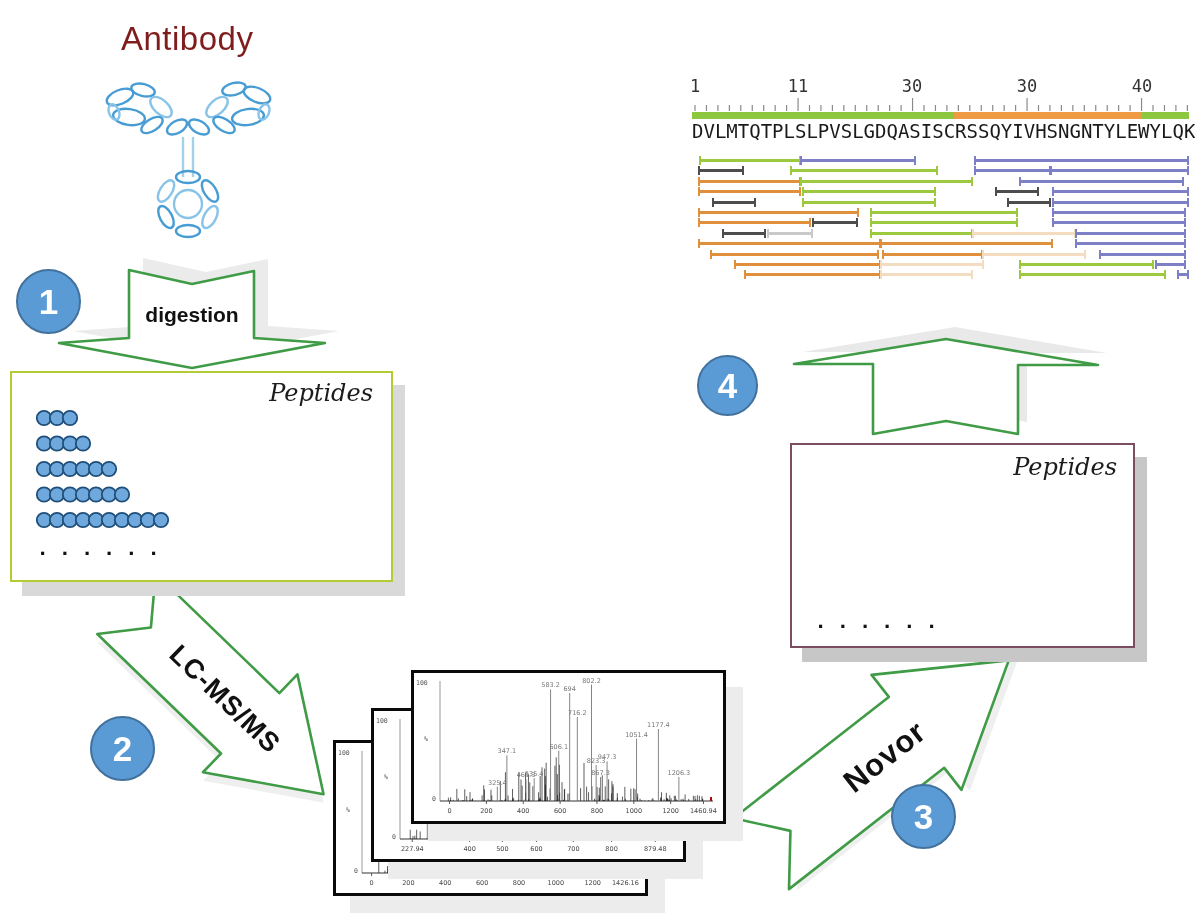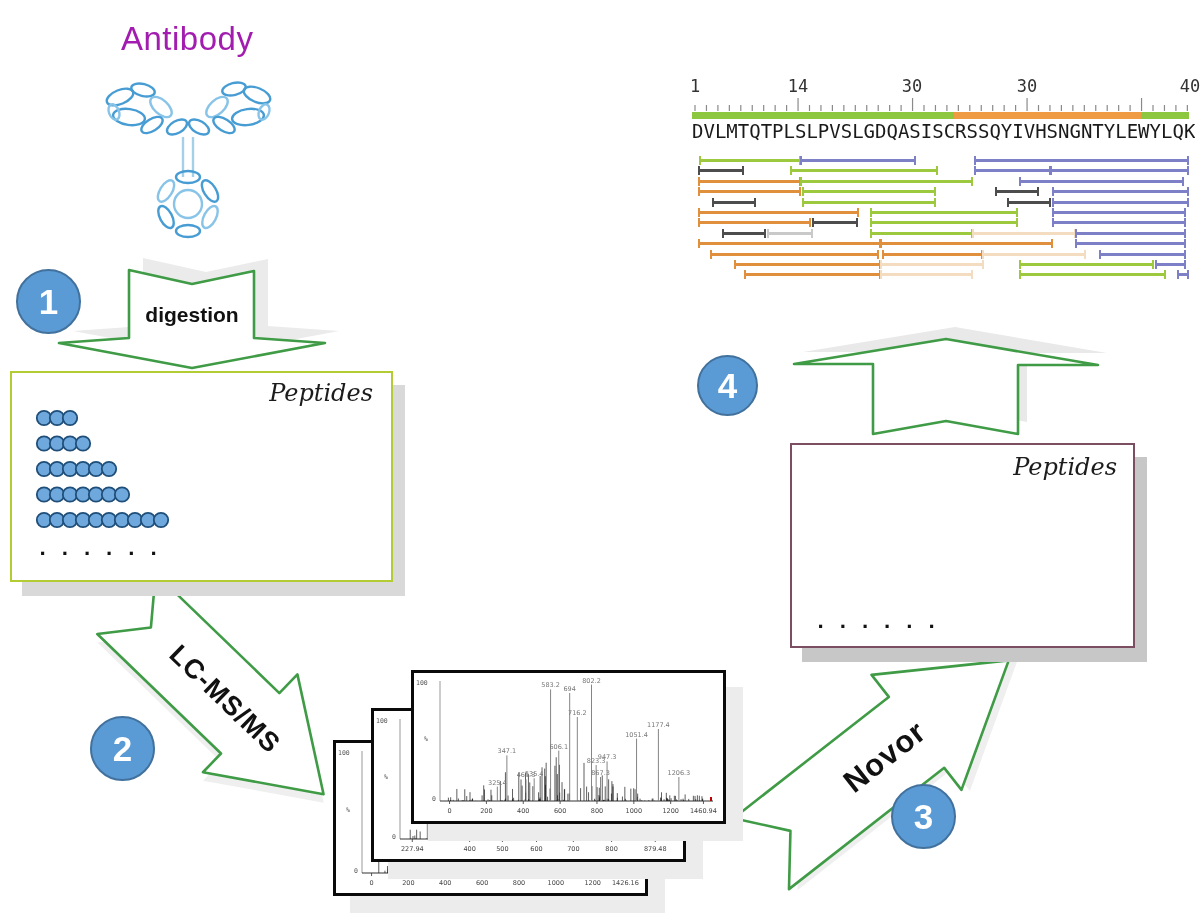--- a/index.html
+++ b/index.html
@@ -1,19 +1,19 @@
 <!DOCTYPE html>
 <html><head>
 <meta charset="utf-8">
 <style>
   html,body{margin:0;padding:0;background:#fff;}
   .stage{position:relative;width:1200px;height:922px;background:#fff;overflow:hidden;
          font-family:"Liberation Sans",sans-serif;}
   .abs{position:absolute;}
-  .big-title{font-size:33px;color:#a21caf;letter-spacing:0.5px;}
+  .big-title{font-size:33px;color:#7f1d1d;letter-spacing:0.5px;}
   .step-circle{width:61px;height:61px;border-radius:50%;background:#5b9bd5;border:2.5px solid #41719c;
                color:#fff;font-size:35px;font-weight:bold;display:flex;align-items:center;justify-content:center;}
   .arrow-label{font-weight:bold;color:#111;text-align:center;}
   .rot-label{display:flex;align-items:center;justify-content:center;}
   
   .pepbox-left{left:10px;top:371px;width:379px;height:207px;border:2.5px solid #b3cc33;background:#fff;
                box-shadow:12px 14px 0 #d9d9d9;}
   .pep-caption{font-family:"DejaVu Serif",serif;font-style:italic;font-size:24px;color:#1c1c1c;}
   .dots{font-family:"Liberation Mono",monospace;font-weight:bold;font-size:22px;letter-spacing:9px;color:#111;}
   
@@ -759,24 +759,24 @@
     </div>
 
   <div class="abs pepbox-right">
     <div class="abs pep-caption" style="right:16px;top:8px;">Peptides</div>
     <div class="abs dots" style="left:22px;top:165px;">......</div>
   </div>
 
   <div class="abs seqpanel">
     <div id="ruler-numbers">
         <div class="ruler-num" style="left:3px;top:0;">1</div>
-        <div class="ruler-num" style="left:106px;top:0;">14</div>
+        <div class="ruler-num" style="left:106px;top:0;">11</div>
         <div class="ruler-num" style="left:220px;top:0;">30</div>
         <div class="ruler-num" style="left:335px;top:0;">30</div>
-        <div class="ruler-num" style="left:450px;top:0;margin-left:48px;">40</div>
+        <div class="ruler-num" style="left:450px;top:0;">40</div>
       </div>
     <svg class="abs" style="left:0;top:22px;" width="505" height="13" viewBox="0 0 505 13" id="ruler-ticks">
         <line x1="3" y1="7" x2="3" y2="13" stroke="#8a8a8a" stroke-width="1.2"></line>
         <line x1="14.45" y1="7" x2="14.45" y2="13" stroke="#8a8a8a" stroke-width="1.2"></line>
         <line x1="25.9" y1="7" x2="25.9" y2="13" stroke="#8a8a8a" stroke-width="1.2"></line>
         <line x1="37.349999999999994" y1="7" x2="37.349999999999994" y2="13" stroke="#8a8a8a" stroke-width="1.2"></line>
         <line x1="48.8" y1="7" x2="48.8" y2="13" stroke="#8a8a8a" stroke-width="1.2"></line>
         <line x1="60.25" y1="7" x2="60.25" y2="13" stroke="#8a8a8a" stroke-width="1.2"></line>
         <line x1="71.69999999999999" y1="7" x2="71.69999999999999" y2="13" stroke="#8a8a8a" stroke-width="1.2"></line>
         <line x1="83.14999999999999" y1="7" x2="83.14999999999999" y2="13" stroke="#8a8a8a" stroke-width="1.2"></line>

